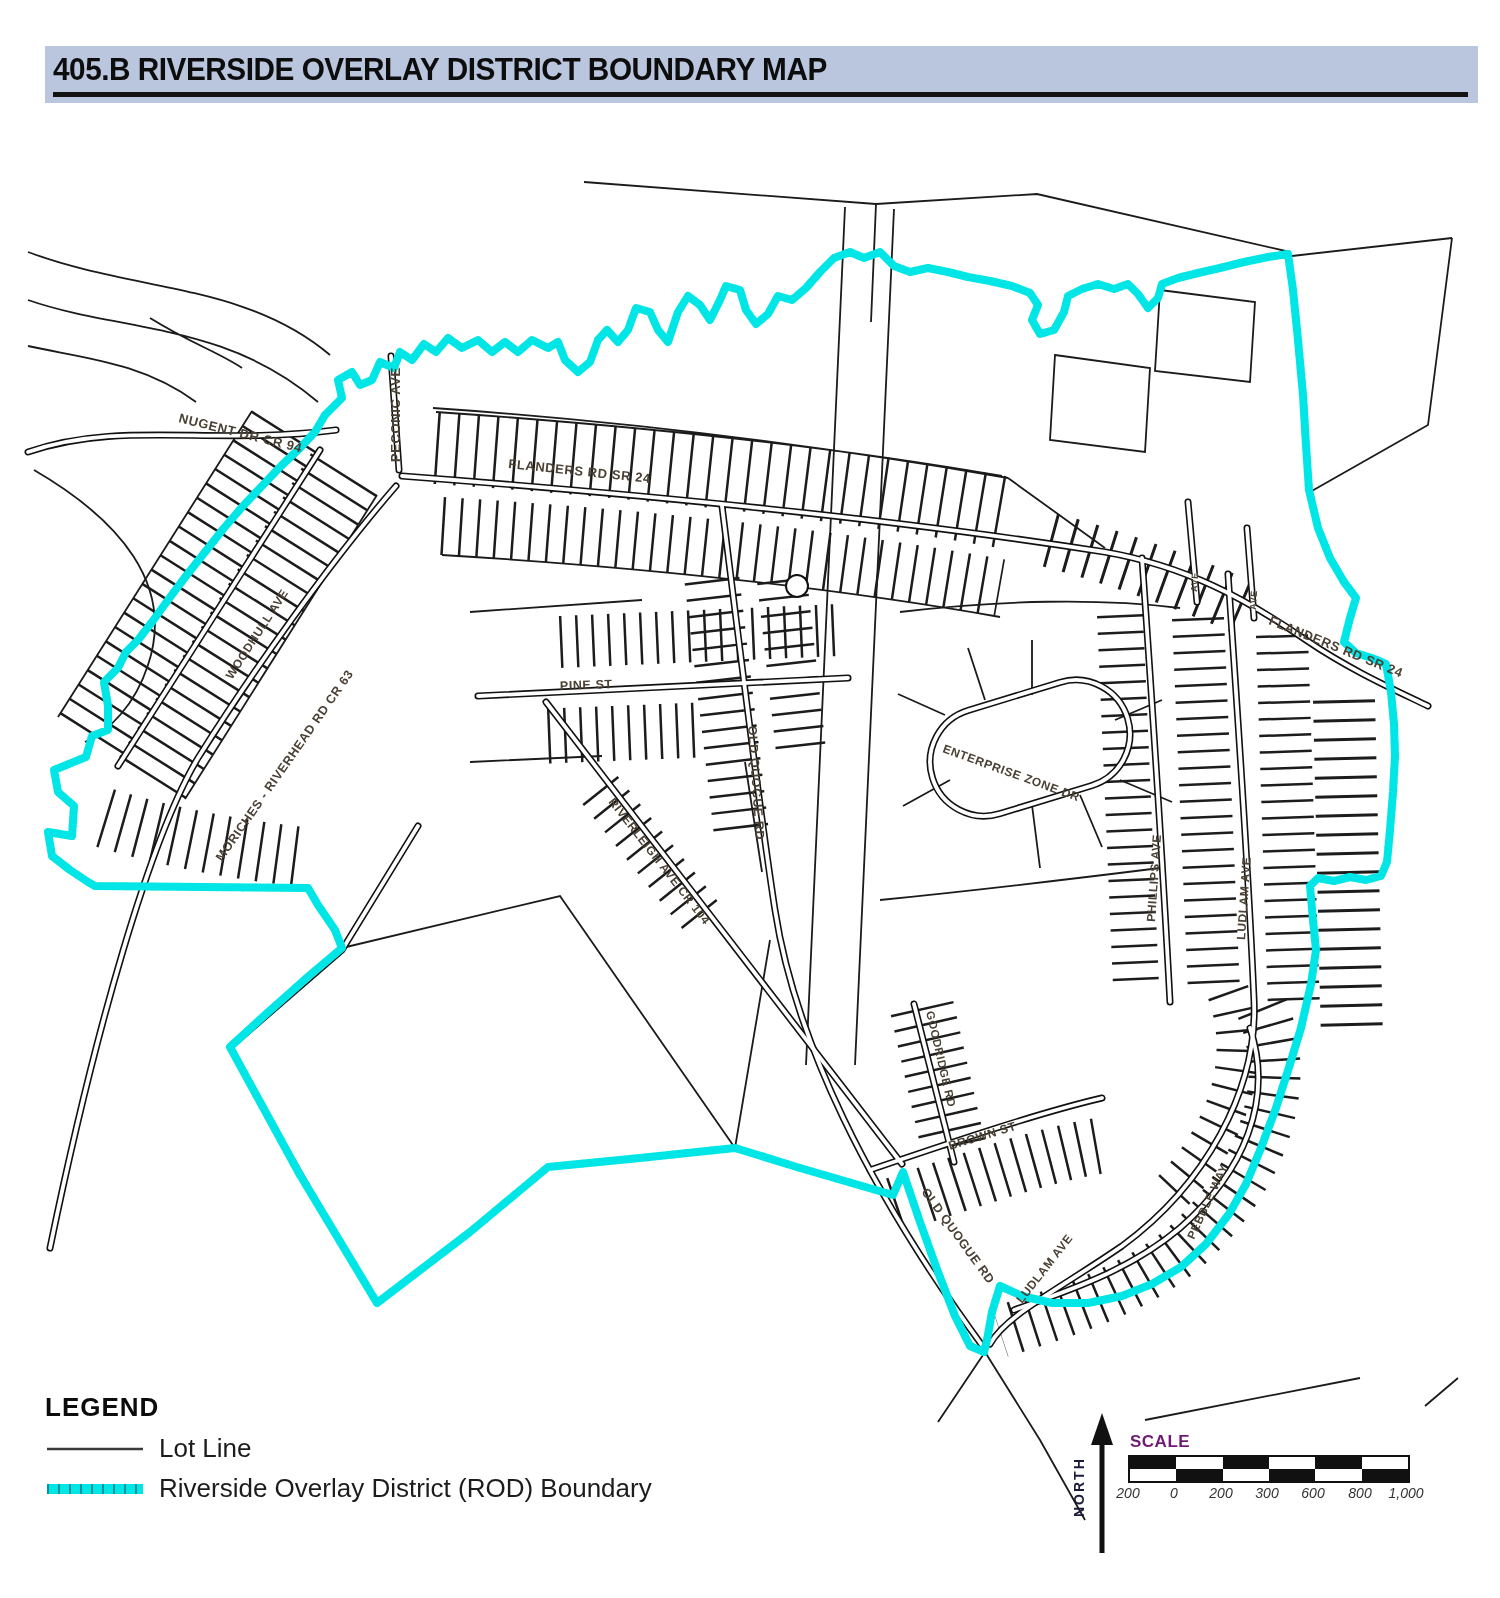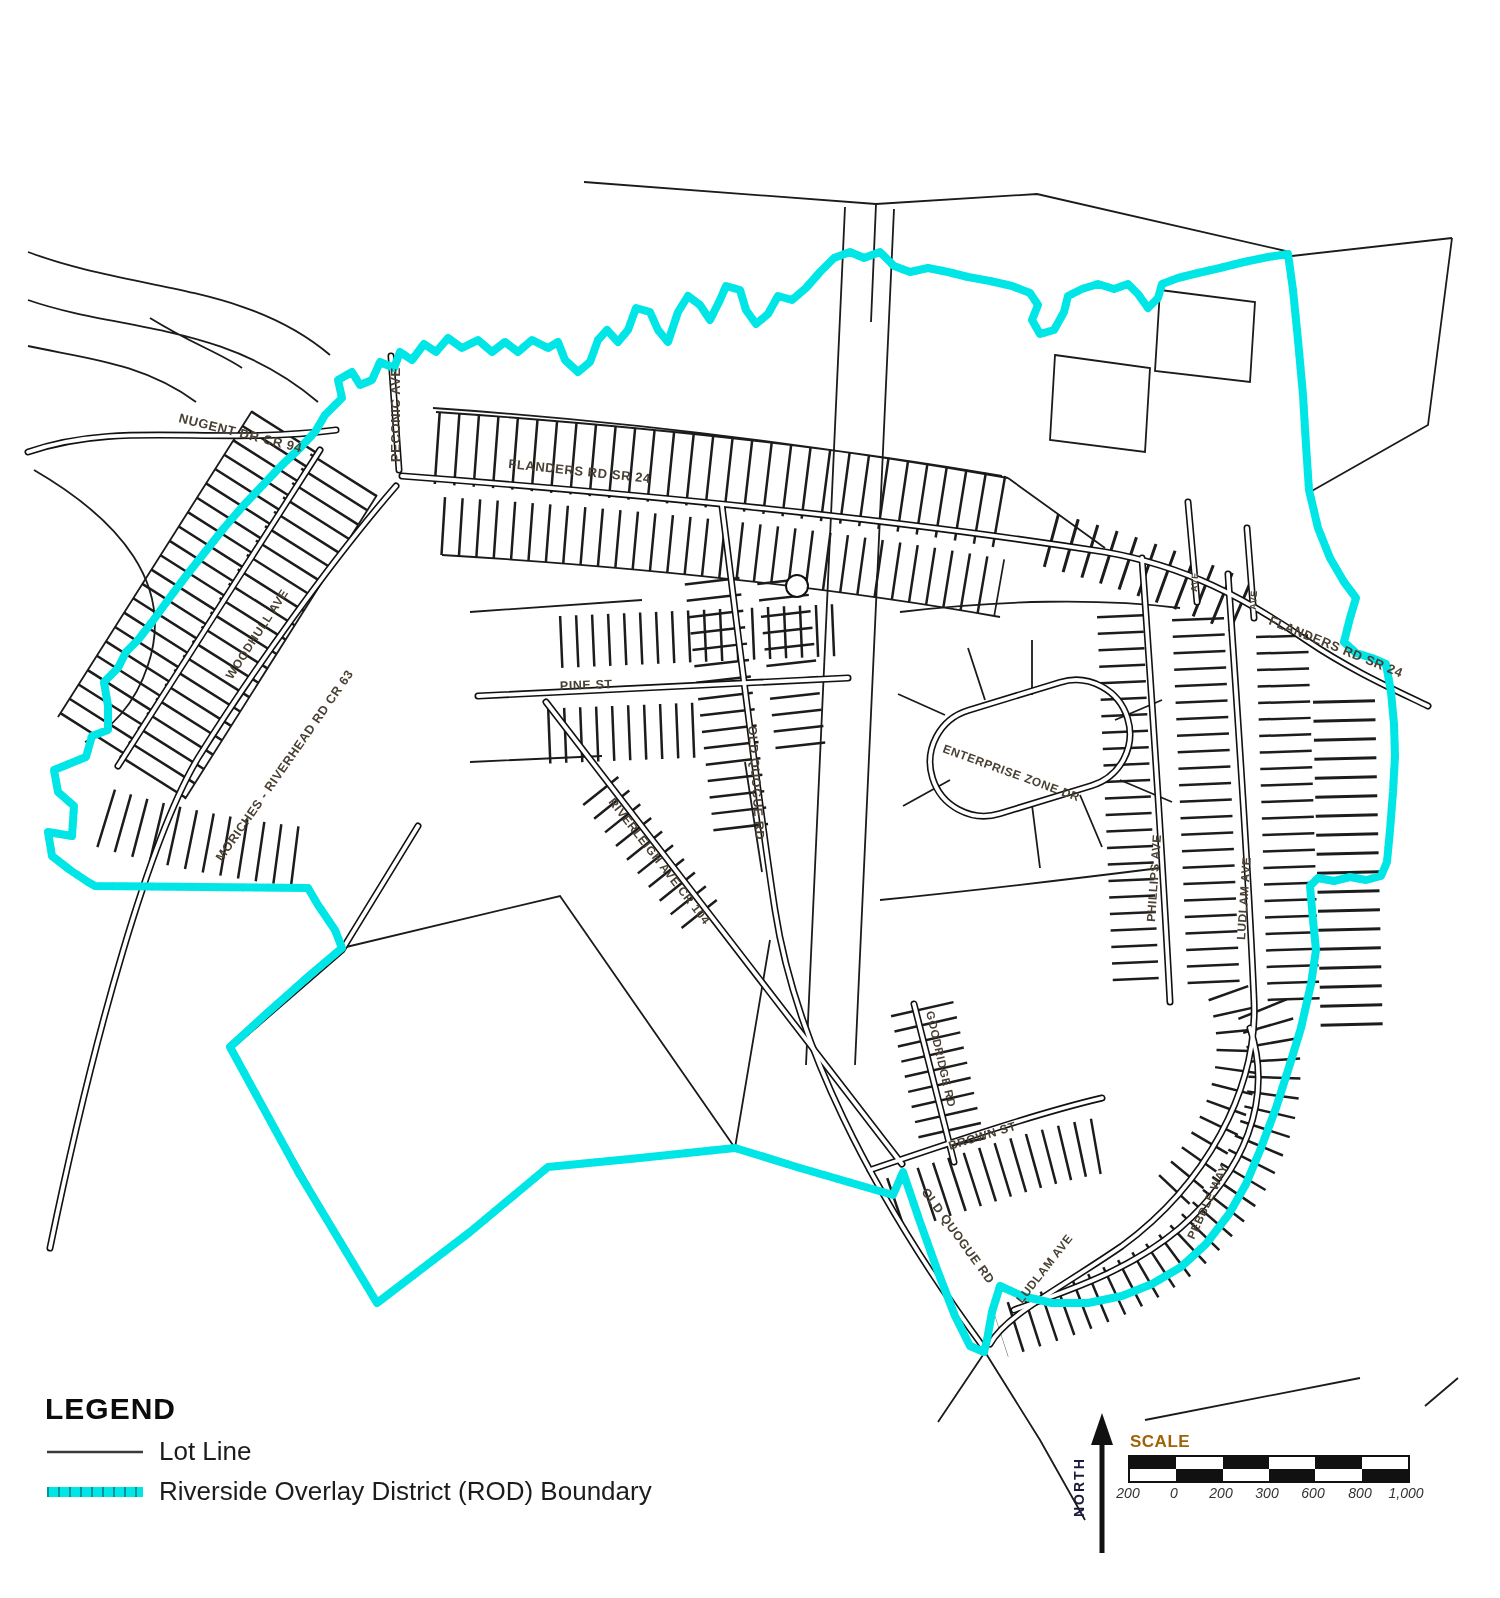--- a/index.html
+++ b/index.html
@@ -20,31 +20,31 @@
   .ladder{fill:none;stroke:#1c1c1c;}
   .roadc{fill:none;stroke:#111;stroke-width:7;stroke-linecap:round;}
   .roadf{fill:none;stroke:#fff;stroke-width:3.8;stroke-linecap:round;}
   .rod{fill:none;stroke:#00e6e6;stroke-width:8;stroke-linejoin:round;}
   .rodhatch{fill:none;stroke:#0a5f66;stroke-width:8;stroke-linejoin:round;
     stroke-dasharray:2 11;opacity:.55;}
   .stlabel{fill:#4a4033;font-weight:bold;letter-spacing:.6px;}
 
   
   .legend{position:absolute;left:45px;top:1392px;z-index:5;}
-  .legend h2{margin:0 0 10px 0;font-size:30px;letter-spacing:1px;color:#0c0c0c;}
+  .legend h2{margin:0 0 10px 0;font-size:26px;letter-spacing:1px;color:#0c0c0c;}
   .lgrow{display:flex;align-items:center;margin-bottom:9px;}
   .lgswatch{width:100px;margin-right:14px;flex:0 0 auto;}
   .lgtext{font-size:26px;color:#1c1c1c;}
 
   
   .north{position:absolute;left:1072px;top:1405px;z-index:5;}
 
   
   .scalebox{position:absolute;left:1128px;top:1432px;z-index:5;}
-  .scalebox .cap{font-size:17px;font-weight:bold;color:#a16207;letter-spacing:.5px;margin:0 0 3px 2px;}
+  .scalebox .cap{font-size:17px;font-weight:bold;color:#701a75;letter-spacing:.5px;margin:0 0 3px 2px;}
   .bar{display:flex;flex-direction:column;border:2px solid #111;width:278px;background:#111;}
   .brow{display:flex;height:12px;}
   .bcell{width:46.33px;height:12px;}
   .b{background:#111;} .w{background:#fff;}
   .ticks{position:relative;height:14px;width:278px;margin-top:2px;}
   .tick{position:absolute;transform:translateX(-50%);font-size:14px;font-style:italic;color:#333;top:0;}
 </style>
 </head>
 <body>
 
@@ -196,20 +196,25 @@
       <text class="stlabel" font-size="12" transform="translate(1245,940) rotate(-86)">LUDLAM AVE</text>
       <text class="stlabel" font-size="12" transform="translate(1022,1304) rotate(-52)">LUDLAM AVE</text>
       <text class="stlabel" font-size="11.5" transform="translate(926,1012) rotate(77)">GOODRIDGE RD</text>
       <text class="stlabel" font-size="12" transform="translate(950,1150) rotate(-17)">BROWN ST</text>
       <text class="stlabel" font-size="11.5" transform="translate(1194,1240) rotate(-65)">PEBBLE WAY</text>
       <text class="stlabel" font-size="9" transform="translate(1197,592) rotate(-87)">AVE</text>
       <text class="stlabel" font-size="9" transform="translate(1256,610) rotate(-87)">AVE</text>
     </g>
   </svg>
 
+  <div class="titlebar">
+    <div class="txt">405.B RIVERSIDE OVERLAY DISTRICT BOUNDARY MAP</div>
+    <div class="rule"></div>
+    <div class="under"></div>
+  </div>
 
   <div class="legend">
     <h2>LEGEND</h2>
     <div class="lgrow">
       <svg class="lgswatch" width="100" height="18" viewBox="0 0 100 18">
         <line x1="2" y1="9" x2="98" y2="9" stroke="#3a3a3a" stroke-width="2.5"></line>
       </svg>
       <span class="lgtext">Lot Line</span>
     </div>
     <div class="lgrow">

